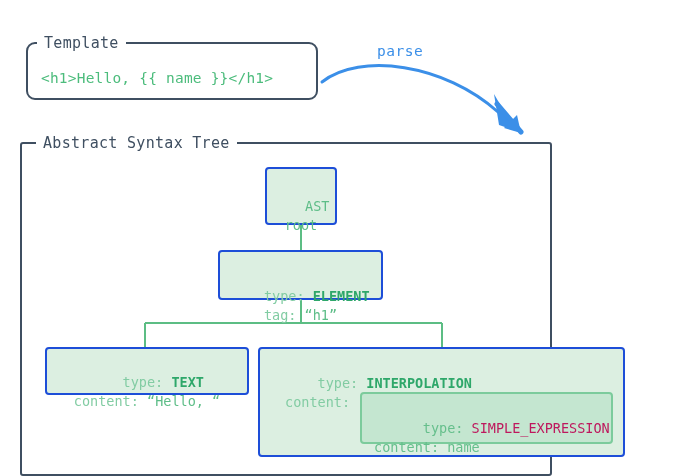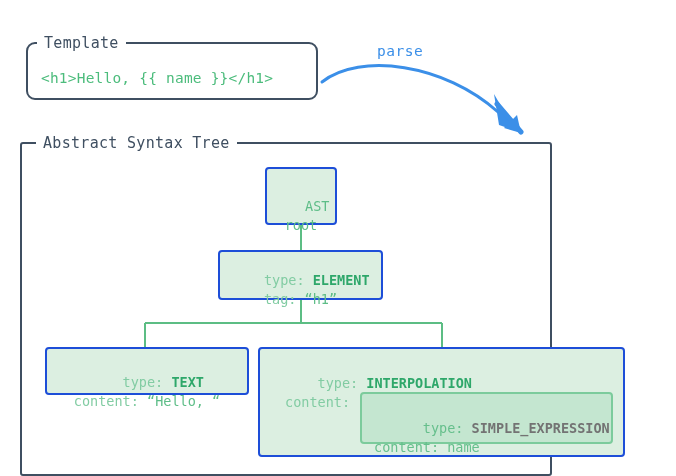--- a/index.html
+++ b/index.html
@@ -96,21 +96,21 @@
   #node-root {
     left: 265px; top: 155px;
     width: 72px; height: 58px;
     text-align: center;
     padding-top: 9px;
   }
   #node-element {
     left: 218px; top: 238px;
     width: 165px; height: 50px;
     text-align: center;
-    padding-top: 0;
+    padding-top: 16px;
   }
   #node-text {
     left: 45px; top: 335px;
     width: 204px; height: 48px;
     text-align: center;
     padding-top: 5px;
   }
   #node-interp {
     left: 258px; top: 335px;
     width: 367px; height: 110px;
@@ -123,21 +123,21 @@
     width: 253px; height: 52px;
     border: 2px solid #7ccb9c;
     background: #c4e6d0;
     border-radius: 4px;
     padding: 6px 0 0 12px;
     font-size: 13.5px;
     line-height: 19px;
     white-space: pre;
     color: #66bf8c;
   }
-  #node-simple b { color: #737373; font-weight: bold; }
+  #node-simple b { color: #be185d; font-weight: normal; }
 
   
   #arrow-layer {
     position: absolute;
     left: 0; top: 0;
     width: 676px; height: 476px;
     pointer-events: none;
   }
   #parse-label {
     position: absolute;

